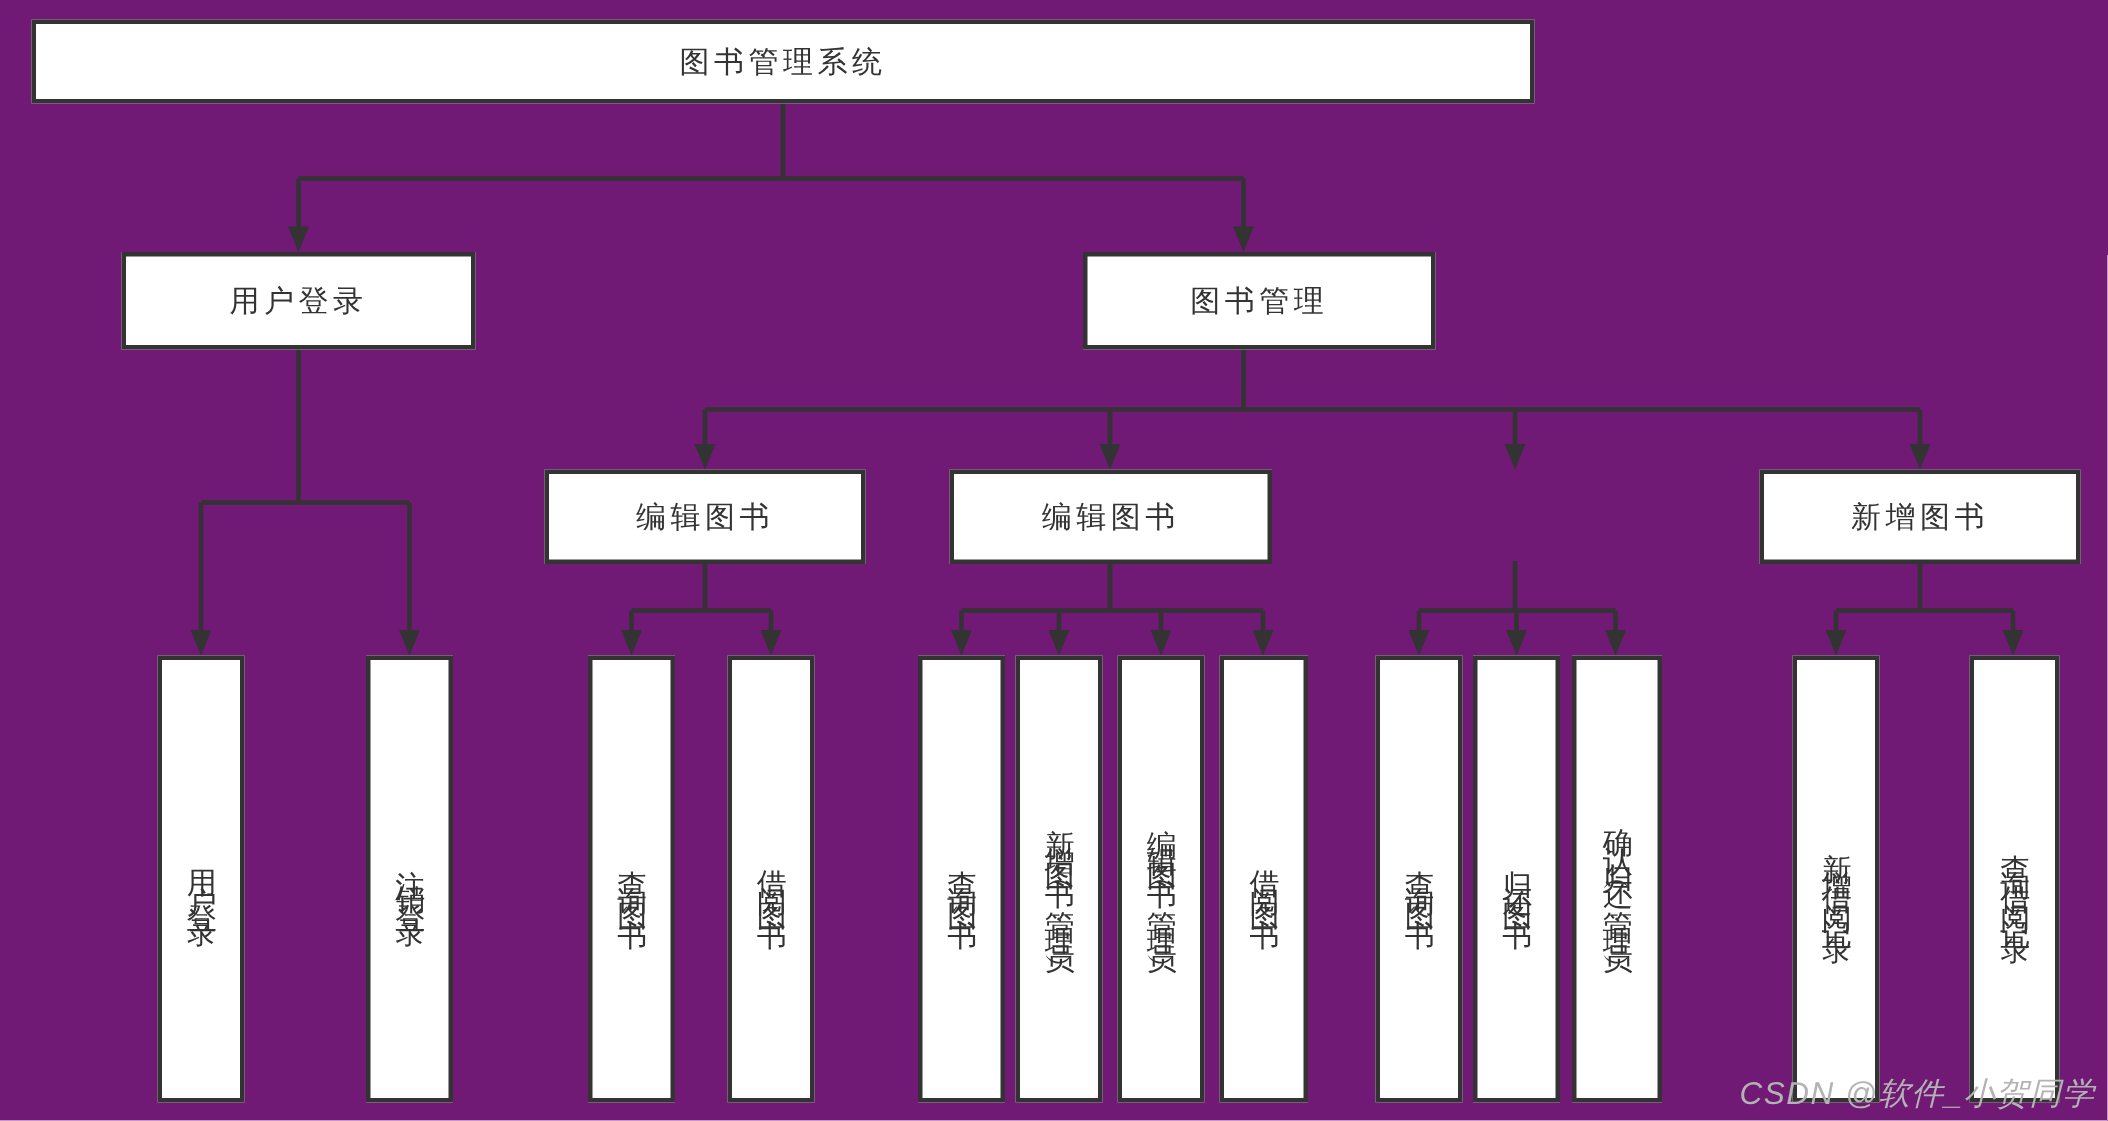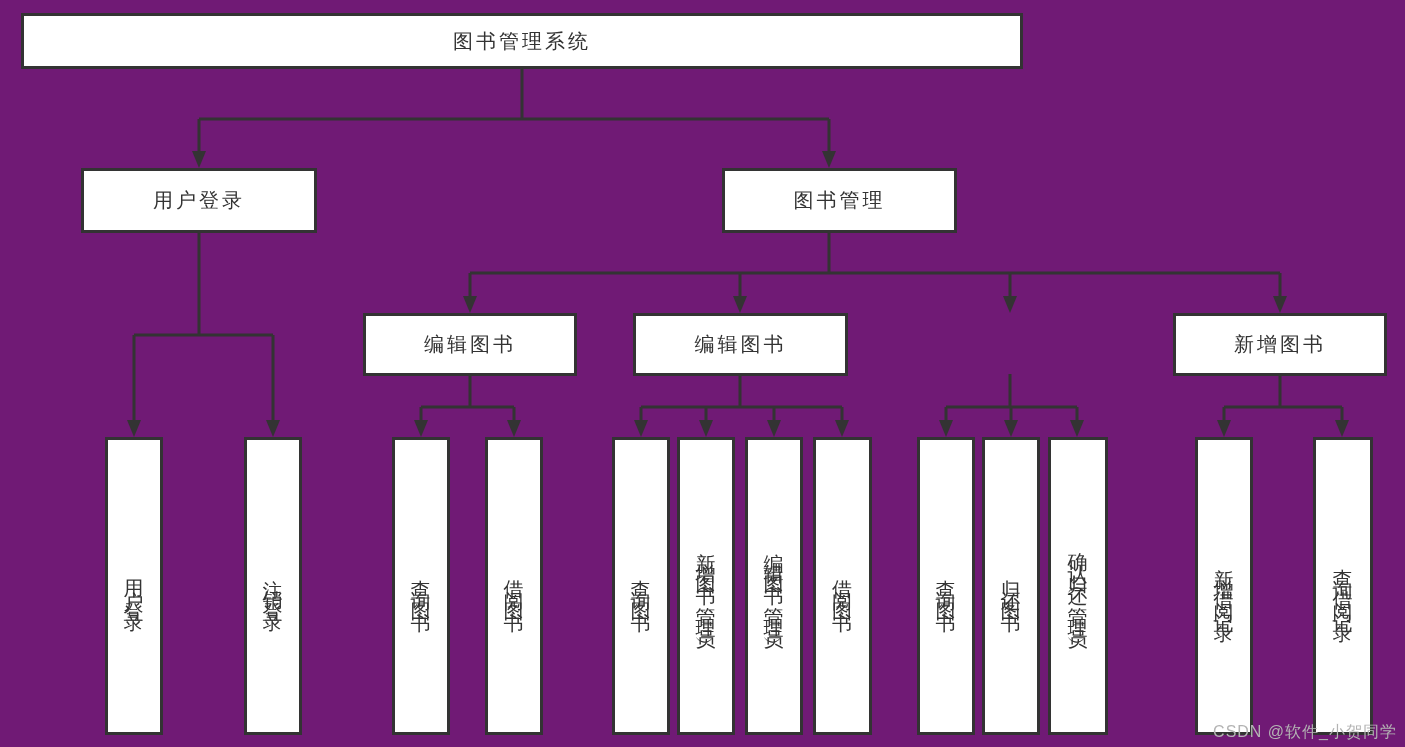--- a/index.html
+++ b/index.html
@@ -35,25 +35,26 @@
   .vnode {
     writing-mode: vertical-rl;
     letter-spacing: 11px;
     line-height: 1;
     letter-spacing: 11px;
   }
   .watermark {
     position: absolute;
     right: 8px;
     bottom: 4px;
-    font-size: 16px;
+    font-size: 21px;
     color: #b3b3b3;
     letter-spacing: 1px;
     z-index: 3;
     white-space: nowrap;
+    font-style: italic;
   }
 </style>
 </head>
 <body>
 
 <div class="canvas">
 
   <svg class="wires" viewBox="0 0 1405 747" xmlns="http://www.w3.org/2000/svg">
     <g stroke="#333333" stroke-width="3" fill="none">
 

